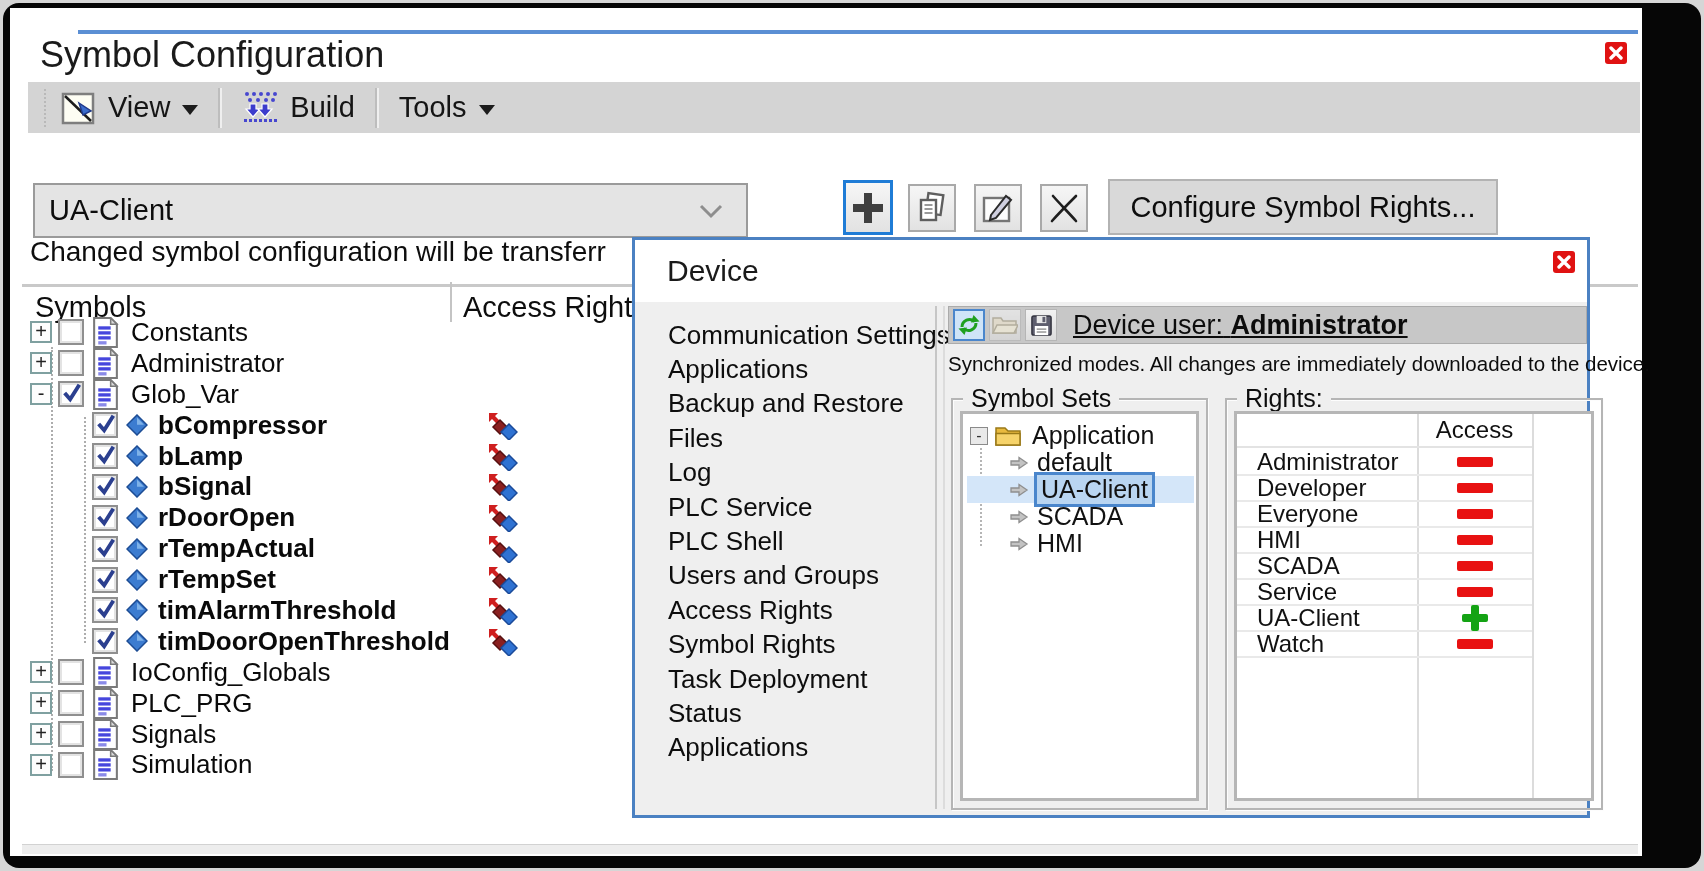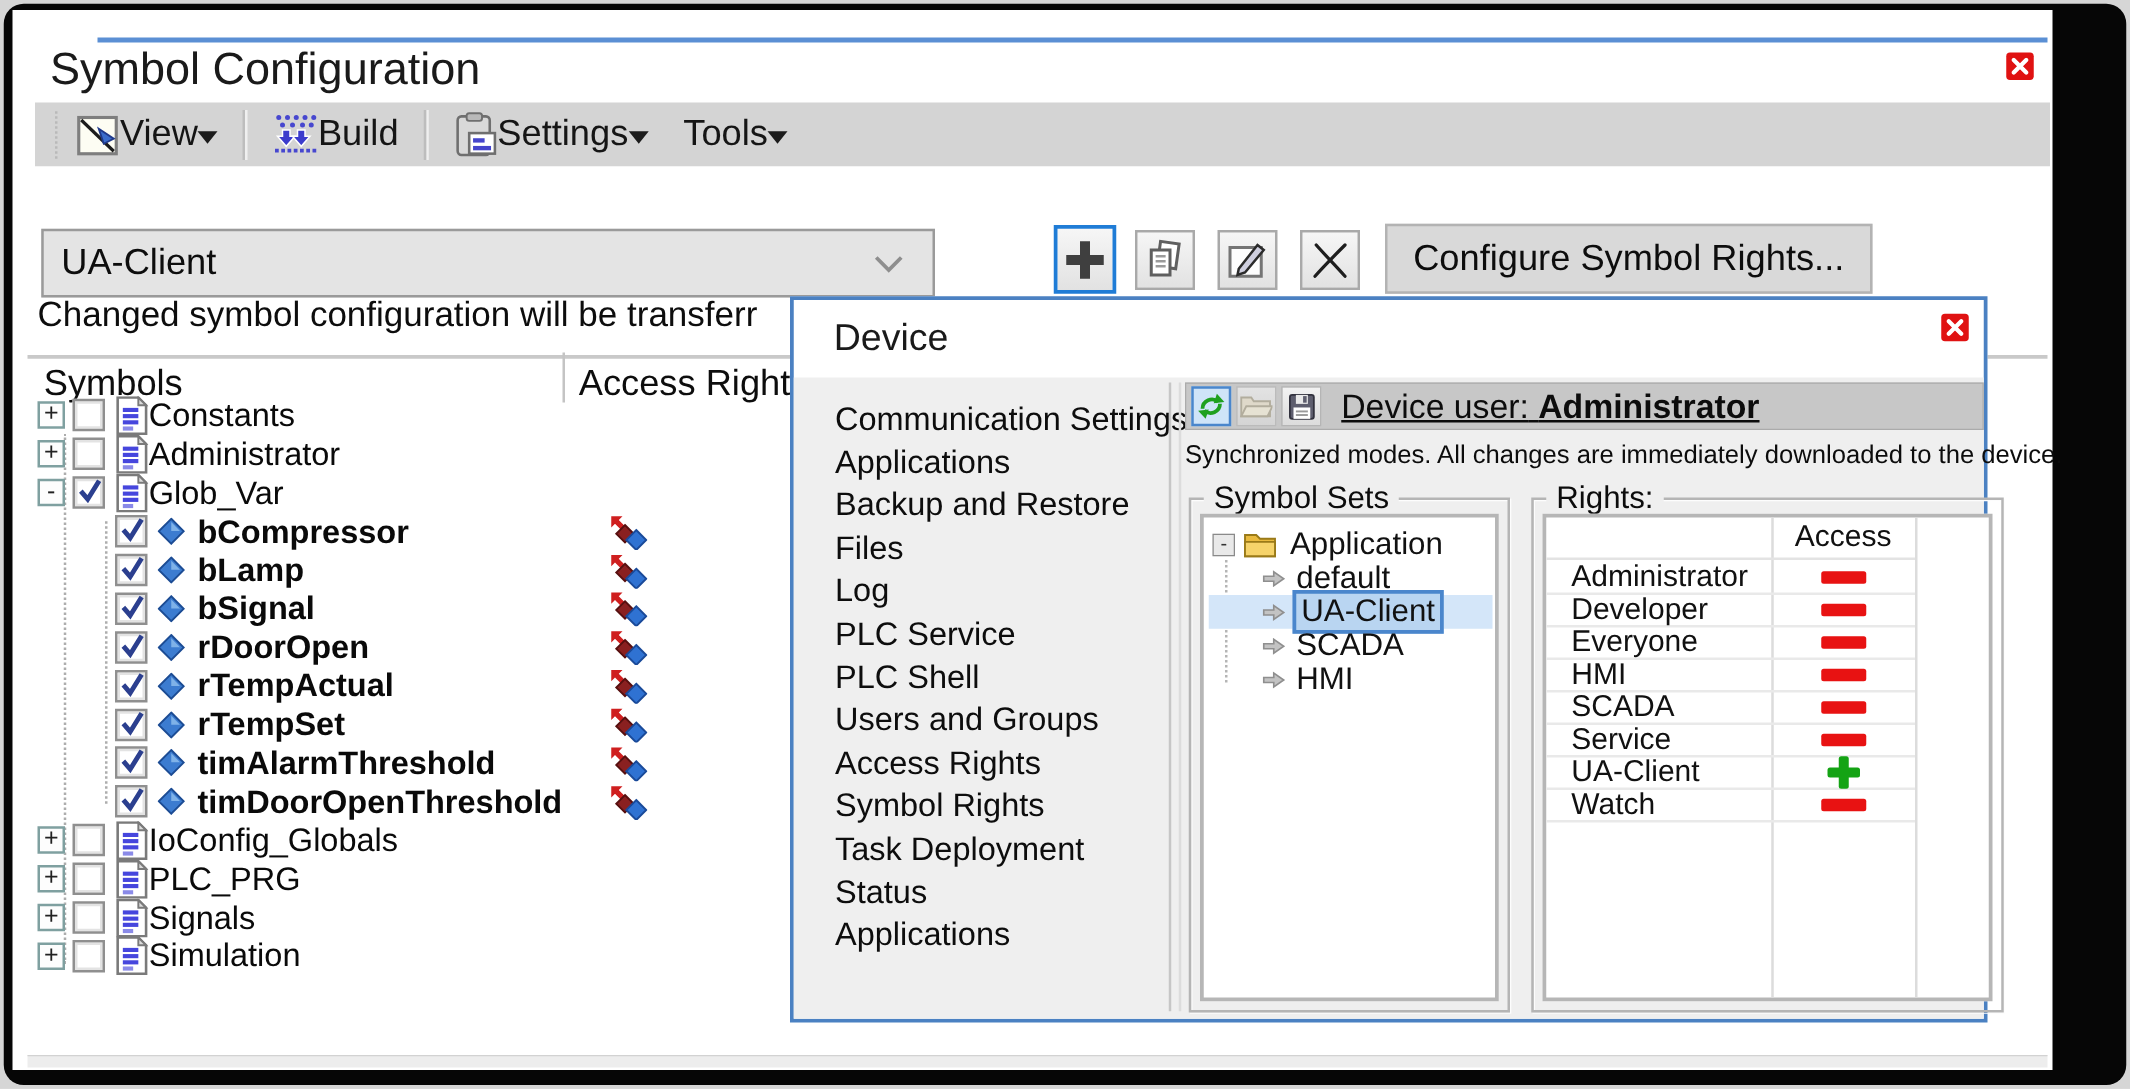--- a/index.html
+++ b/index.html
@@ -10,21 +10,21 @@
   
   .win { position:absolute; left:10px; top:8px; width:1632px; height:848px; background:#fff; z-index:1; }
   .top-blue-line { position:absolute; left:68px; top:22px; width:1560px; height:4px; background:#5b8fd4; }
   .win-title { position:absolute; left:30px; top:26px; font-size:36px; color:#1a1a1a; }
   .close-btn { position:absolute; width:22px; height:22px; background:#e01212; border-radius:3px; display:flex; align-items:center; justify-content:center; cursor:pointer; }
   .close-btn svg { width:14px; height:14px; }
   .win-close { left:1595px; top:34px; }
 
   .toolbar { position:absolute; left:18px; top:74px; width:1612px; height:51px; background:#d4d4d4; display:flex; align-items:center; }
   .grip { width:0; height:38px; border-left:2px dotted #b9b9b9; margin-left:16px; }
-  .tb-item { display:flex; align-items:center; padding:0 14px; height:100%; cursor:pointer;text-align:right; }
+  .tb-item { display:flex; align-items:center; gap:12px; padding:0 14px; height:100%; cursor:pointer;text-align:right; }
   .tb-label { font-size:29px; color:#151515; }
   .tb-caret { width:0; height:0; border-left:8px solid transparent; border-right:8px solid transparent; border-top:10px solid #1c1c1c; margin-top:4px; }
   .tb-sep { width:0; height:40px; border-left:2px solid #bdbdbd; border-right:2px solid #efefef; margin:0 6px; }
   .tb-icon { display:inline-flex; }
 
   .combo { position:absolute; left:23px; top:175px; width:715px; height:55px; background:#e4e4e4; border:2px solid #9a9a9a; display:flex; align-items:center; cursor:pointer; }
   .combo-text { font-size:29px; margin-left:14px; color:#0d0d0d; }
   .combo-chev { position:absolute; right:22px; top:18px; }
 
   .sq-btn { position:absolute; width:48px; height:48px; background:linear-gradient(#f6f6f6,#e2e2e2); border:2px solid #a9a9a9; display:flex; align-items:center; justify-content:center; cursor:pointer; }
@@ -50,21 +50,21 @@
   .guide { position:absolute; border-left:2px dotted #adadad; width:0; }
   .g1 { left:29px; top:30px; height:424px; }
   .g2 { left:62px; top:100px; height:226px; }
   .srow { position:relative; height:30.9px; display:flex; align-items:center; }
   .expander { width:22px; height:22px; background:#fdfdfd; border:2px solid #7fa0a0; color:#222; font-size:20px; line-height:17px; text-align:center; margin-left:8px; flex:0 0 auto; cursor:pointer; }
   .cbx { position:relative; width:26px; height:26px; background:#fff; border:2px solid #8f8f8f; box-shadow:inset 0 0 0 2px #e3e3e3; margin-left:6px; flex:0 0 auto; cursor:pointer; }
   .cbx .check { position:absolute; left:1px; top:-2px; width:22px; height:22px; visibility:hidden; }
   .cbx.checked .check { visibility:visible; }
   .srow.lvl1 .cbx { margin-left:70px; }
   .ic { display:inline-flex; margin-left:8px; flex:0 0 auto; }
-  .slabel { font-size:26px; white-space:nowrap; color:#0a0a0a; }
+  .slabel { font-size:26px; margin-left:12px; white-space:nowrap; color:#0a0a0a; }
   .srow.lvl1 .slabel { font-weight:bold; margin-left:10px; }
   .acc-ic { position:absolute; left:466px; top:2px; }
 
   .win-bottom-strip { position:absolute; left:12px; top:836px; width:1616px; height:10px; background:#ededed; border-top:1px solid #d2d2d2; }
 
   
   .dialog { position:absolute; left:632px; top:237px; width:958px; height:581px; background:#fff; border:3px solid #4b81c2; z-index:10; }
   .dlg-title { position:absolute; left:32px; top:14px; font-size:30px; color:#1a1a1a; }
   .dlg-close { right:12px; top:11px; }
   .dlg-body { position:absolute; left:0; top:62px; right:0; bottom:0; background:#efefef; }
@@ -169,33 +169,20 @@
                 <rect x="22" y="29" width="3" height="3"></rect>
                 <rect x="27" y="29" width="3" height="3"></rect>
                 <rect x="32" y="29" width="3" height="3"></rect>
             </g>
           </svg>
         </span>
         <span class="tb-label">Build</span>
       </div>
       <div class="tb-sep"></div>
       <div class="tb-item">
-        <span class="tb-icon">
-          <svg width="35" height="37" viewBox="0 0 34 36">
-            <rect x="3" y="4" width="25" height="30" rx="3" fill="#d9d9d9" stroke="#6f6f6f" stroke-width="2"></rect>
-            <rect x="10" y="1.5" width="12" height="6" rx="2" fill="#b9b9b9" stroke="#6f6f6f" stroke-width="1.5"></rect>
-            <rect x="12" y="17" width="20" height="16" fill="#fff" stroke="#6f6f6f" stroke-width="2"></rect>
-            <rect x="15" y="21" width="9" height="3.4" fill="#4545cc"></rect>
-            <rect x="15" y="27" width="14" height="3.4" fill="#4545cc"></rect>
-          </svg>
-        </span>
-        <span class="tb-label">Settings</span>
-        <span class="tb-caret"></span>
-      </div>
-      <div class="tb-item">
         <span class="tb-label">Tools</span>
         <span class="tb-caret"></span>
       </div>
     </div>
 
     <div class="combo">
       <span class="combo-text">UA-Client</span>
       <span class="combo-chev">
         <svg width="26" height="16" viewBox="0 0 26 16">
             <polyline points="3,3 13,13 23,3" fill="none" stroke="#8e8e8e" stroke-width="3"></polyline>

